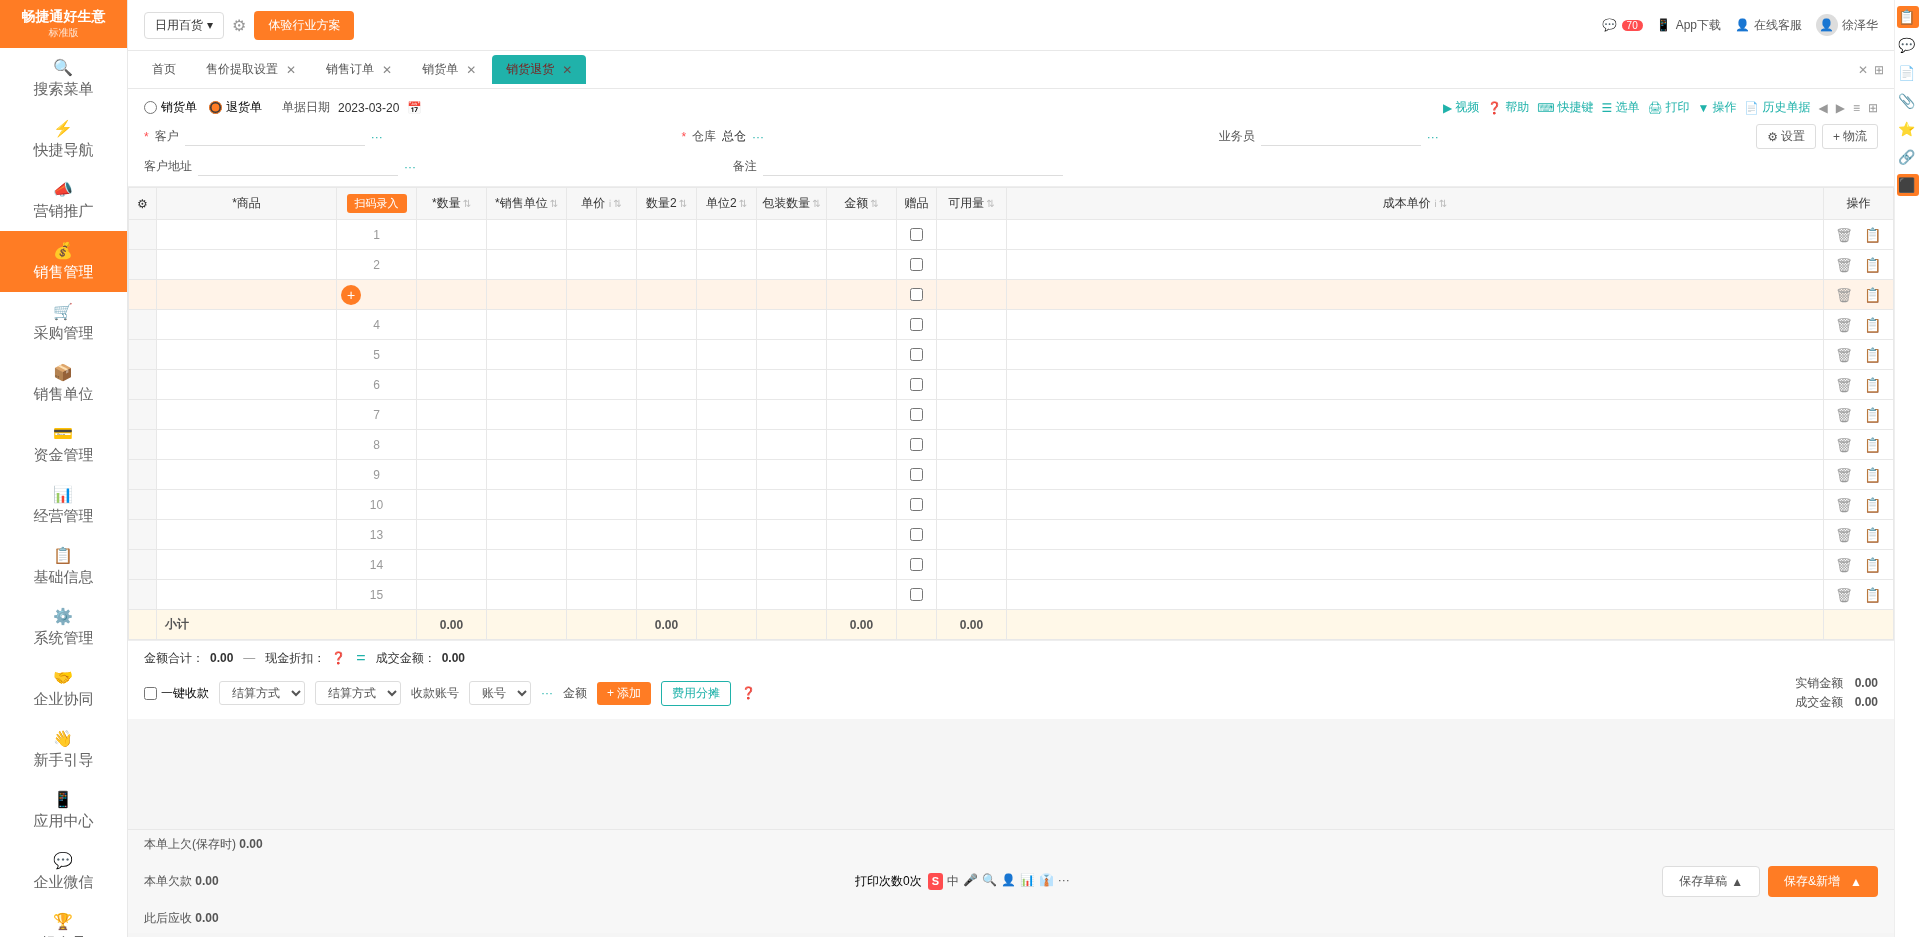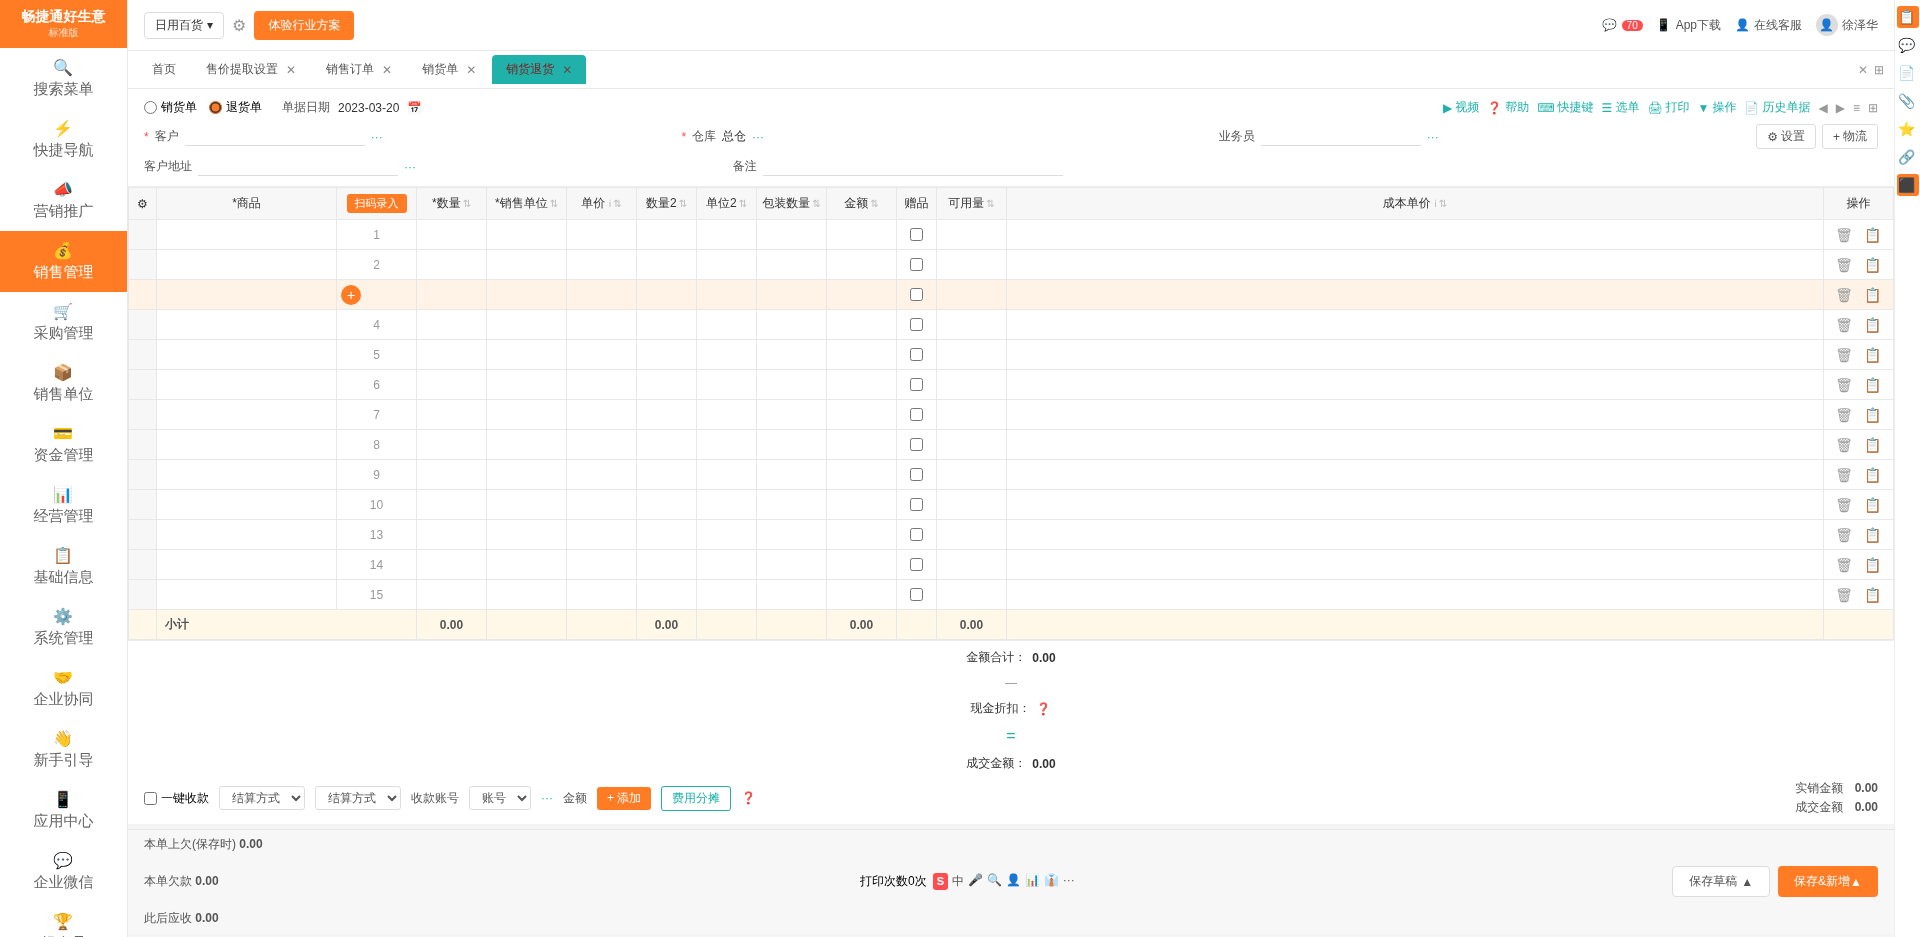--- a/index.html
+++ b/index.html
@@ -69,37 +69,37 @@
     .checkbox-cell { display: flex; justify-content: center; align-items: center; height: 100%; }
     .del-btn { background: none; border: none; cursor: pointer; color: #999; font-size: 14px; padding: 2px 4px; }
     .copy-btn { background: none; border: none; cursor: pointer; color: #999; font-size: 14px; padding: 2px 4px; }
     .sort-icon { color: #bbb; font-size: 10px; margin-left: 2px; cursor: pointer; }
     .add-row-btn { background: #ff7c24; color: #fff; border: none; border-radius: 50%; width: 20px; height: 20px; cursor: pointer; font-size: 14px; line-height: 20px; display: flex; align-items: center; justify-content: center; }
     .total-row td { background: #fff8e8; font-weight: bold; }
     .gear-col { width: 28px; }
 
     
     .footer-area { background: #fff; padding: 8px 16px; border-top: 1px solid #eee; }
-    .footer-row1 { display: flex; align-items: center; gap: 10px; margin-bottom: 8px; flex-direction: column; }
+    .footer-row1 { display: flex; align-items: center; gap: 10px; margin-bottom: 8px; }
     .footer-money { display: flex; align-items: center; gap: 6px; color: #333; }
     .footer-dash { color: #999; }
     .footer-eq { color: #20b2aa; }
     .footer-row2 { display: flex; align-items: center; gap: 10px; }
     .footer-check { display: flex; align-items: center; gap: 4px; }
     .footer-select { border: 1px solid #ddd; padding: 3px 8px; border-radius: 3px; color: #555; background: #fff; }
     .add-cost-btn { background: #ff7c24; color: #fff; border: none; border-radius: 3px; padding: 3px 10px; cursor: pointer; display: flex; align-items: center; gap: 3px; }
     .split-btn { border: 1px solid #20b2aa; color: #20b2aa; background: #fff; border-radius: 3px; padding: 3px 10px; cursor: pointer; }
 
     
     .bottom-bar { background: #f7f7f7; border-top: 1px solid #e8e8e8; padding: 6px 16px; display: flex; align-items: center; justify-content: space-between; }
     .bottom-left { display: flex; gap: 20px; color: #555; flex-direction: column; }
     .bottom-center { display: flex; align-items: center; gap: 6px; }
     .bottom-right { display: flex; gap: 8px; }
     .btn-save-draft { border: 1px solid #ddd; background: #fff; padding: 6px 16px; border-radius: 4px; cursor: pointer; color: #555; display: flex; align-items: center; gap: 4px; }
-    .btn-save-new { background: #ff7c24; color: #fff; border: none; padding: 6px 16px; border-radius: 4px; cursor: pointer; display: flex; align-items: center; gap: 0; }
+    .btn-save-new { background: #ff7c24; color: #fff; border: none; padding: 6px 16px; border-radius: 4px; cursor: pointer; display: flex; align-items: center; gap: 10px; }
 
     
     .right-panel { width: 26px; background: #fff; border-left: 1px solid #eee; display: flex; flex-direction: column; align-items: center; padding: 6px 0; gap: 6px; }
     .rp-icon { width: 22px; height: 22px; display: flex; align-items: center; justify-content: center; color: #999; font-size: 14px; cursor: pointer; border-radius: 3px; }
     .rp-icon.active { background: #ff7c24; color: #fff; }
 
     .col-gear { background: #f7f7f7; }
     .info-icon { color: #bbb; font-size: 10px; cursor: pointer; }
 
     .page-content { display: flex; flex-direction: column; height: calc(937px - 55px - 38px); overflow: hidden; }

